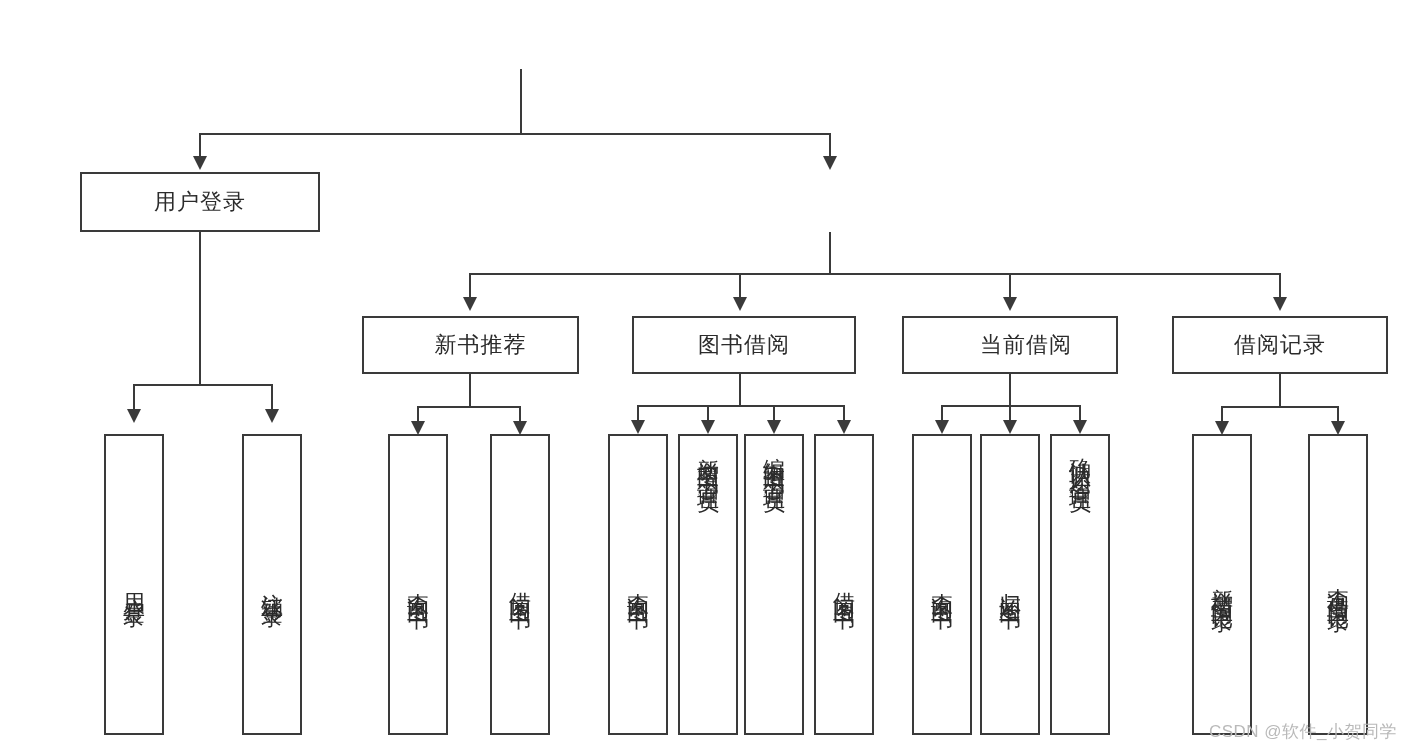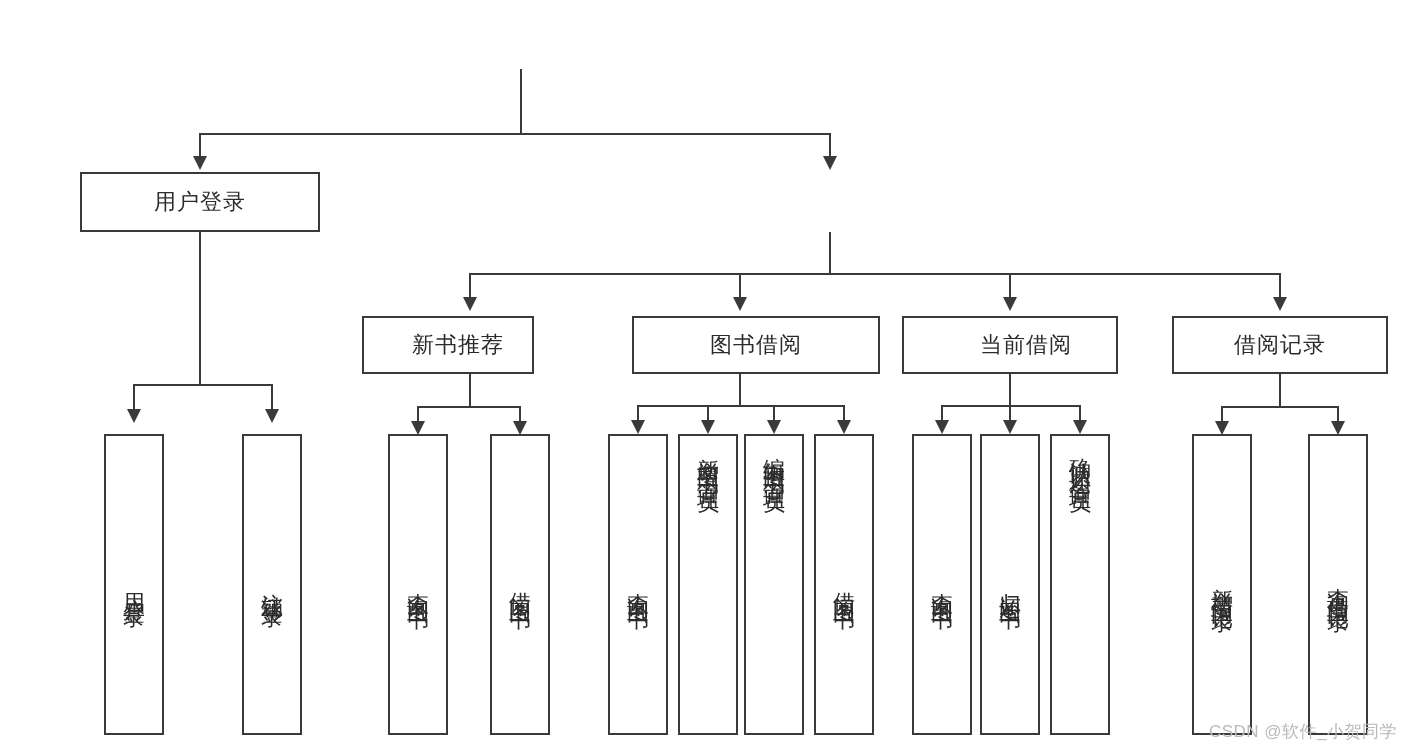--- a/index.html
+++ b/index.html
@@ -123,24 +123,24 @@
   <div class="hline" style="left:469px; top:273px; width:812px;"></div>
   <div class="vline" style="left:469px; top:273px; height:26px;"></div>
   <div class="arrow" style="left:463px; top:297px;"></div>
   <div class="vline" style="left:739px; top:273px; height:26px;"></div>
   <div class="arrow" style="left:733px; top:297px;"></div>
   <div class="vline" style="left:1009px; top:273px; height:26px;"></div>
   <div class="arrow" style="left:1003px; top:297px;"></div>
   <div class="vline" style="left:1279px; top:273px; height:26px;"></div>
   <div class="arrow" style="left:1273px; top:297px;"></div>
 
-  <div class="node horiz" style="left:362px; top:316px; width:172px; height:58px;padding-left:20px;">
+  <div class="node horiz" style="left:362px; top:316px; width:217px; height:58px;padding-left:20px;">
     <span class="label">新书推荐</span>
   </div>
-  <div class="node horiz" style="left:632px; top:316px; width:248px; height:58px;">
+  <div class="node horiz" style="left:632px; top:316px; width:224px; height:58px;">
     <span class="label">图书借阅</span>
   </div>
   <div class="node horiz" style="left:902px; top:316px; width:216px; height:58px;padding-left:32px;">
     <span class="label">当前借阅</span>
   </div>
   <div class="node horiz" style="left:1172px; top:316px; width:216px; height:58px;">
     <span class="label">借阅记录</span>
   </div>
 
   <div class="vline" style="left:469px; top:374px; height:33px;"></div>

